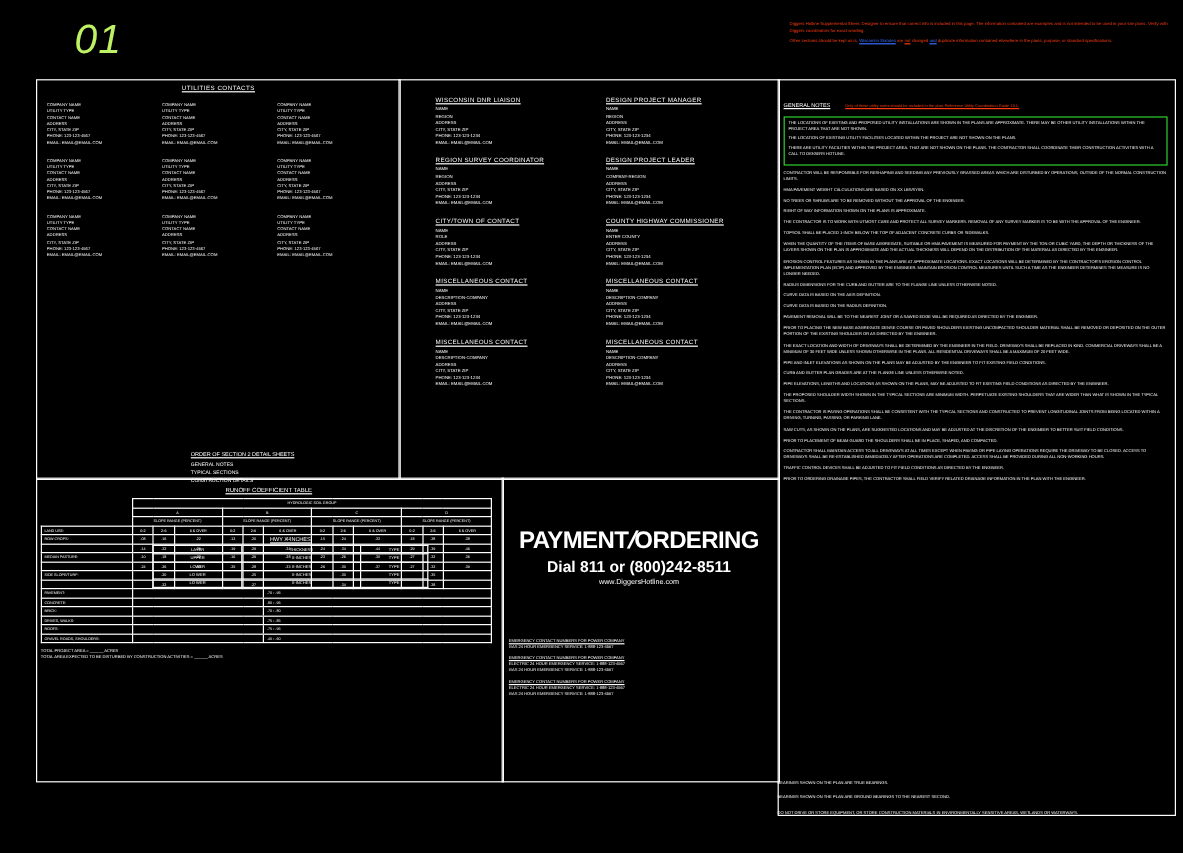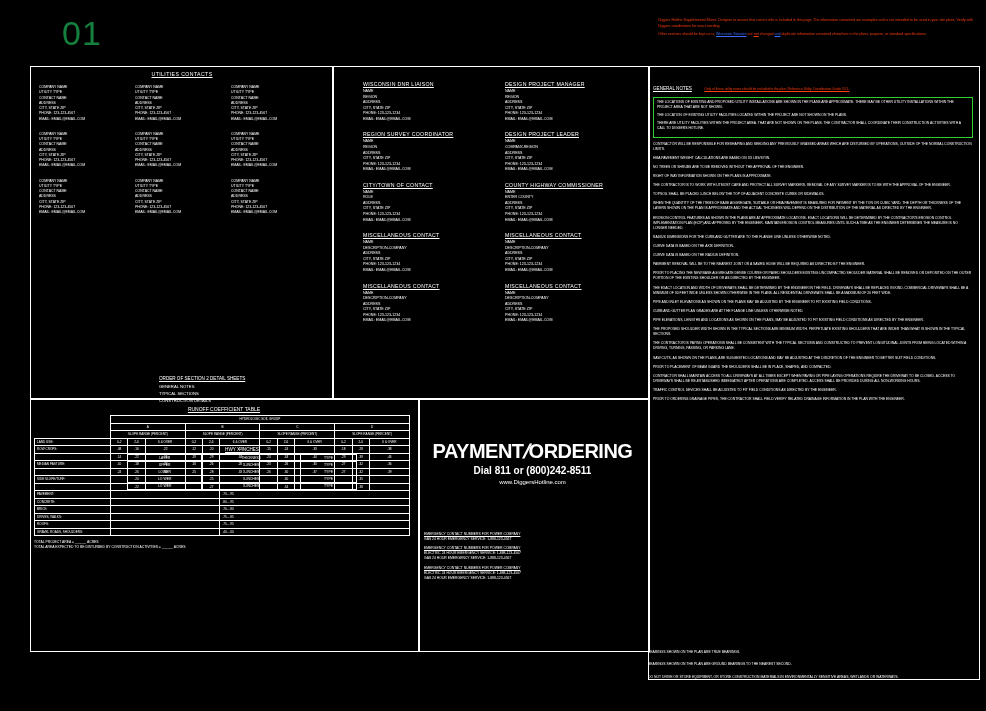--- a/index.html
+++ b/index.html
@@ -1,18 +1,18 @@
 <!DOCTYPE html>
 <html><head>
 <meta charset="utf-8">
 <style>
   html,body{margin:0;padding:0;background:#000;}
   body{width:986px;height:711px;overflow:hidden;font-family:"Liberation Sans",sans-serif;color:#fff;}
   .sheet{position:relative;width:986px;height:711px;background:#000;}
-  .sheet-no{position:absolute;left:62px;top:14px;font-size:34px;color:#15803d;letter-spacing:1px;}
+  .sheet-no{position:absolute;left:62px;top:14px;font-size:34px;color:#bef264;letter-spacing:1px;font-style:italic;}
   .redtext{position:absolute;left:658px;top:18px;width:316px;font-size:3.6px;color:#ff3b10;line-height:1.55;}
   .redtext .u{text-decoration:underline;}
   .redtext .blue{color:#3b6cff;text-decoration:underline;}
 
   .border{position:absolute;border:1px solid #fff;}
   .col-left{left:30px;top:66px;width:302px;height:332px;}
   .col-mid{left:332px;top:66px;width:316px;height:332px;}
   .col-right{left:648px;top:66px;width:330px;height:612px;}
   .bl{left:30px;top:398px;width:388px;height:252px;}
   .bm{left:418px;top:398px;width:230px;height:252px;}
@@ -21,21 +21,21 @@
   .title-u{font-size:5.2px;text-decoration:underline;letter-spacing:.3px;}
 
   .cblock{position:absolute;font-size:3.5px;line-height:1.5;white-space:pre-line;}
   .label{font-size:3.6px;line-height:1.55;}
 
   table.htab{border-collapse:collapse;}
   table.htab td,table.htab th{border:1px solid #fff;font-size:3.4px;padding:0 2px;text-align:center;height:6px;}
 
   .logo{position:absolute;left:425px;top:440px;width:215px;text-align:center;}
   .logo .big{font-size:20px;font-weight:bold;letter-spacing:-0.5px;font-family:"Liberation Sans",sans-serif;}
-  .logo .sub{font-size:10px;font-weight:bold;margin-top:2px;}
+  .logo .sub{font-size:13px;font-weight:bold;margin-top:2px;}
   .logo .www{font-size:6px;margin-top:3px;}
   .slash{display:inline-block;transform:skewX(-18deg);}
 
   .gn{position:absolute;left:653px;top:76px;width:320px;}
   .gn .gn-title{font-size:4.6px;text-decoration:underline;display:inline-block;}
   .gn .gn-red{color:#ff3b10;font-size:3.3px;text-decoration:underline;}
   .gn p{font-size:3.4px;line-height:1.5;margin:0 0 4px 0;}
   .greenbox{border:1px solid #2fcf2f;padding:2px 3px;margin-bottom:4px;}
   .greenbox p{margin:0 0 3px 0;}
 

